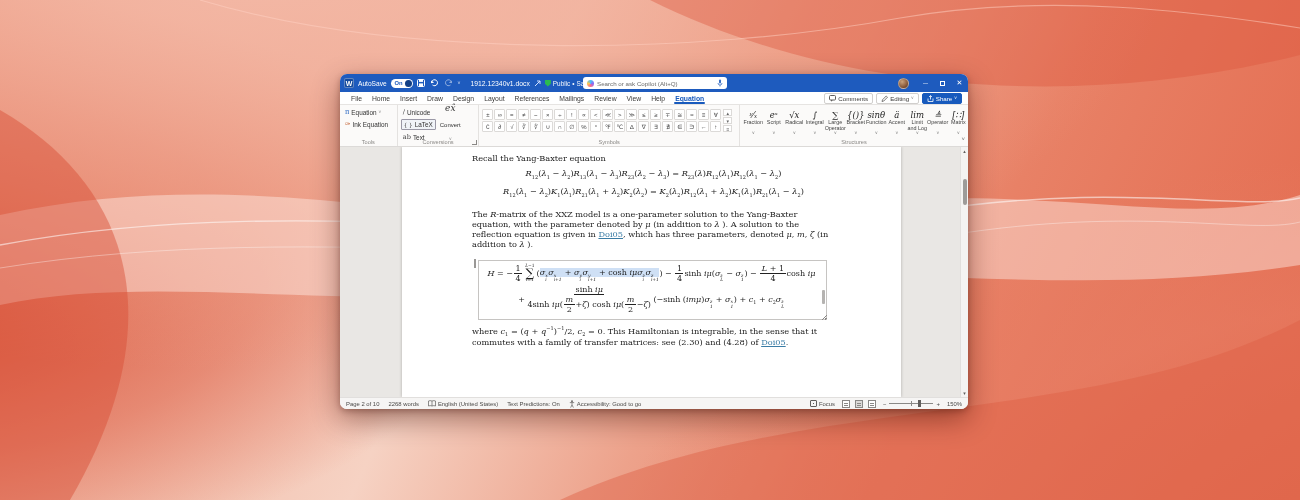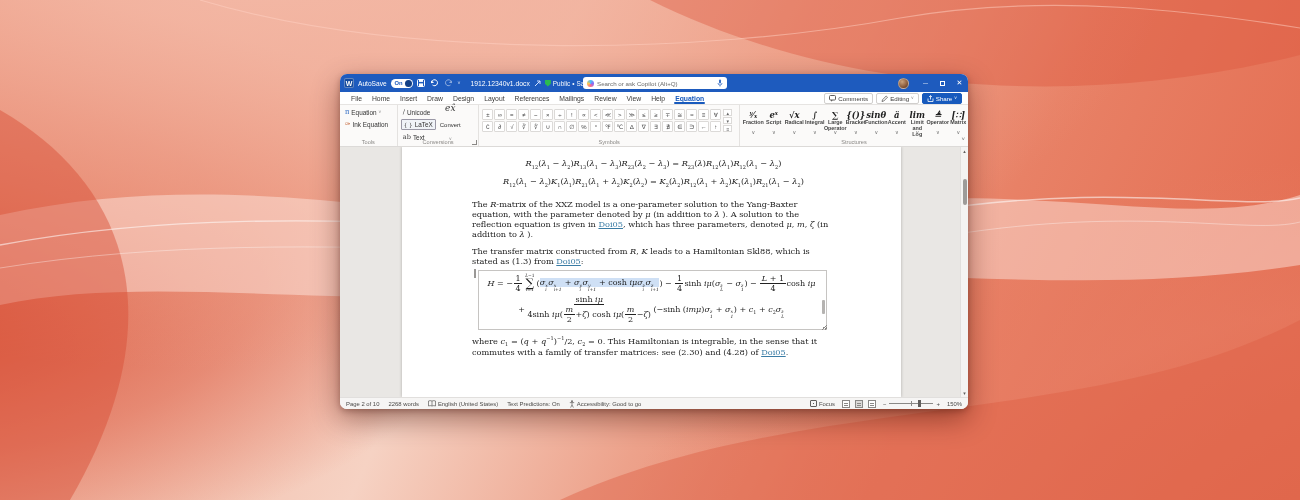--- a/index.html
+++ b/index.html
@@ -52,21 +52,21 @@
   .tbtn.sel{border:1px solid #9a98a6;background:#f0f3f8;border-radius:1px;}
   .convert{display:flex;flex-direction:column;align-items:center;justify-content:center;padding:0 4px;font-size:6px;color:#333;gap:9px;}
   .convert .big{font-family:"DejaVu Serif",serif;font-style:italic;font-size:9px;}
   .launcher{position:absolute;right:1px;bottom:1px;width:5px;height:5px;border-left:1px solid #8a8886;border-top:1px solid #8a8886;transform:rotate(180deg);}
   .symwrap{display:flex;gap:2px;align-items:flex-start;padding-top:2px;}
   .symgrid{display:grid;grid-template-columns:repeat(20,11px);grid-auto-rows:11px;gap:1px;}
   .sym{border:1px solid #dcdad8;background:#fff;font-size:6px;color:#444;display:flex;align-items:center;justify-content:center;border-radius:1px;}
   .symscroll{display:flex;flex-direction:column;gap:1px;}
   .symscroll div{width:9px;height:7px;border:1px solid #dcdad8;background:#fff;font-size:5px;color:#666;display:flex;align-items:center;justify-content:center;}
   .structs{display:flex;padding-top:1px;}
-  .struct{width:20.5px;display:flex;flex-direction:column;align-items:center;gap:0;font-weight:bold;}
+  .struct{width:20.5px;display:flex;flex-direction:column;align-items:center;gap:0;}
   .struct .g{font-family:"DejaVu Serif",serif;font-style:italic;font-size:8.5px;color:#222;height:12px;display:flex;align-items:flex-end;}
   .struct .l{font-size:5.4px;color:#444;text-align:center;line-height:1.08;height:12px;}
   .struct .c{font-size:4.6px;color:#777;line-height:1;}
   .collapse{position:absolute;right:3px;bottom:4px;font-size:6px;color:#666;}
   
   .docarea{height:250px;background:#e9e7e4;position:relative;overflow:hidden;}
   .page{position:absolute;left:62px;top:0;width:499px;height:250px;background:#fff;box-shadow:0 0 3px rgba(0,0,0,.25);
     font-family:"DejaVu Serif","Liberation Serif",serif;color:#1c1c1c;font-size:8.2px;line-height:1.22;
     padding:6px 66px 0 70px;}
   .para{margin-bottom:2px;}
@@ -500,26 +500,26 @@
             <span class="c">˅</span>
           </div>
         </div>
       <div class="glabel">Structures</div>
     </div>
     <div class="collapse">˅</div>
   </div>
 
   <div class="docarea">
     <div class="page">
+      <div class="para">Recall the Yang-Baxter equation</div>
       <div class="ceq"><i>R</i><sub>12</sub>(<i>λ</i><sub>1</sub> − <i>λ</i><sub>2</sub>)<i>R</i><sub>13</sub>(<i>λ</i><sub>1</sub> − <i>λ</i><sub>3</sub>)<i>R</i><sub>23</sub>(<i>λ</i><sub>2</sub> − <i>λ</i><sub>3</sub>) = <i>R</i><sub>23</sub>(<i>λ</i>)<i>R</i><sub>12</sub>(<i>λ</i><sub>1</sub>)<i>R</i><sub>12</sub>(<i>λ</i><sub>1</sub> − <i>λ</i><sub>2</sub>)</div>
       <div class="ceq"><i>R</i><sub>12</sub>(<i>λ</i><sub>1</sub> − <i>λ</i><sub>2</sub>)<i>K</i><sub>1</sub>(<i>λ</i><sub>1</sub>)<i>R</i><sub>21</sub>(<i>λ</i><sub>1</sub> + <i>λ</i><sub>2</sub>)<i>K</i><sub>2</sub>(<i>λ</i><sub>2</sub>) = <i>K</i><sub>2</sub>(<i>λ</i><sub>2</sub>)<i>R</i><sub>12</sub>(<i>λ</i><sub>1</sub> + <i>λ</i><sub>2</sub>)<i>K</i><sub>1</sub>(<i>λ</i><sub>1</sub>)<i>R</i><sub>21</sub>(<i>λ</i><sub>1</sub> − <i>λ</i><sub>2</sub>)</div>
       <div class="spacer"></div>
       <div class="para">The <i>R</i>-matrix of the XXZ model is a one-parameter solution to the Yang-Baxter equation, with the parameter denoted by <i>μ</i> (in addition to <i>λ</i> ). A solution to the reflection equation is given in <a class="lnk">Doi05</a>, which has three parameters, denoted <i>μ</i>, <i>m</i>, <i>ζ</i> (in addition to <i>λ</i> ).</div>
       <div class="spacer"></div>
-      <div class="para">The transfer matrix constructed from <i>R</i>, <i>K</i> leads to a Hamiltonian Skl88, which is stated as (1.3) from <a class="lnk">Doi05</a>:</div>
       <div class="eqbox">
         <span class="eqmark"></span>
         <div class="eqline"><i>H</i> = −<span class="fr">
               <span class="nu">1</span>
               <span class="de">4</span>
             </span><span class="sum">
               <span class="lt"><i>L</i>−1</span>
               <span class="sg">∑</span>
               <span class="lb"><i>i</i>=1</span>
             </span>(<span class="hl"><i>σ</i><span class="ss">

